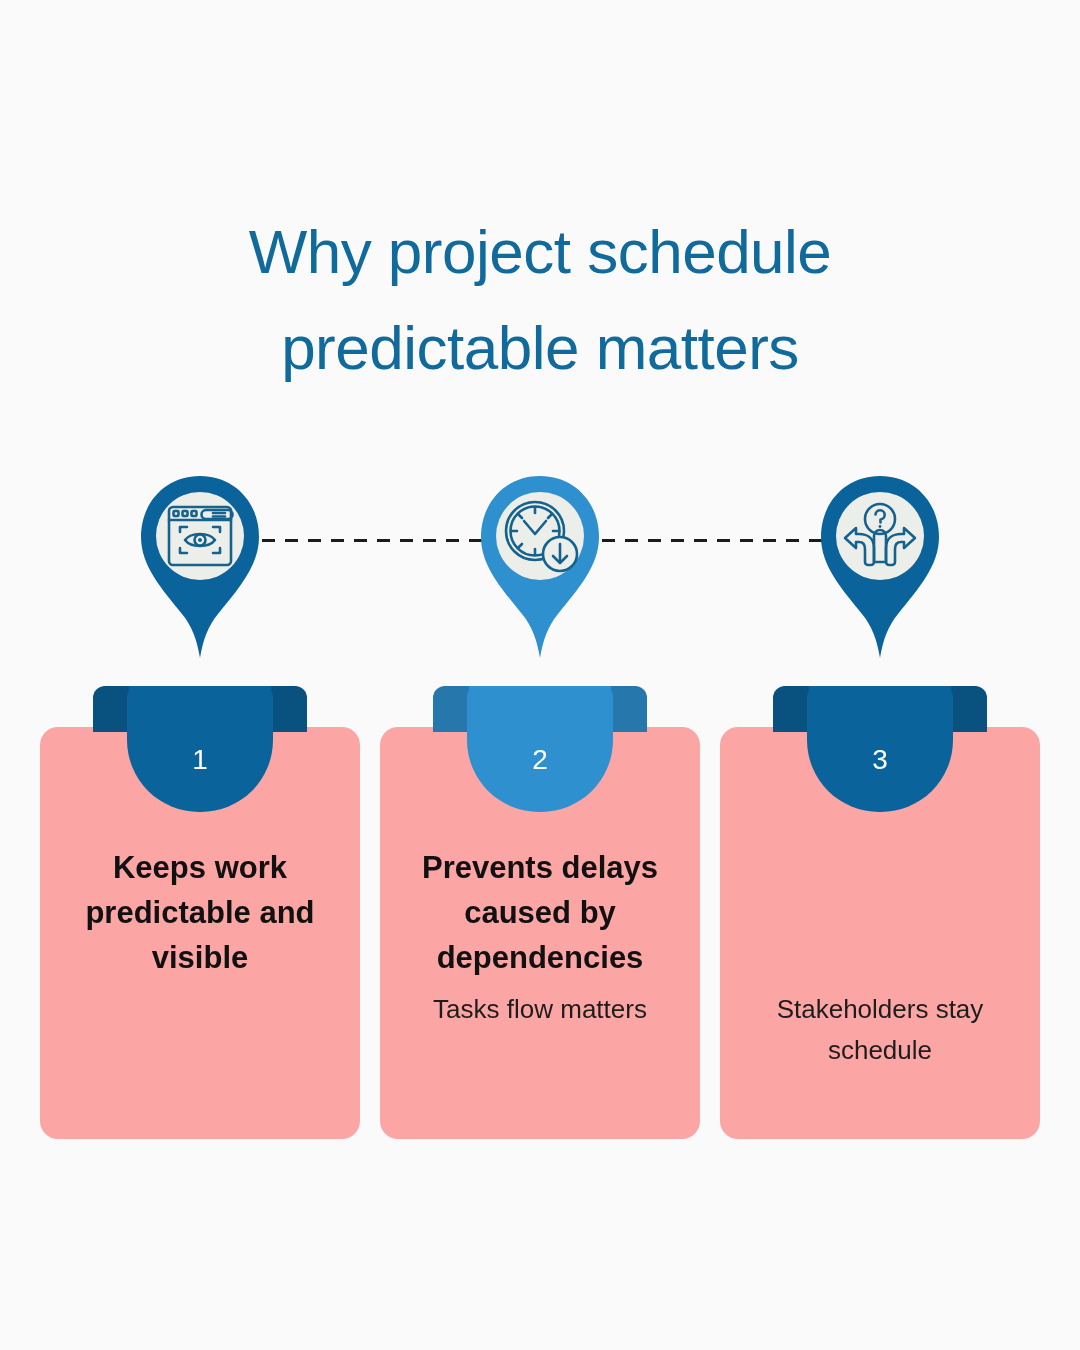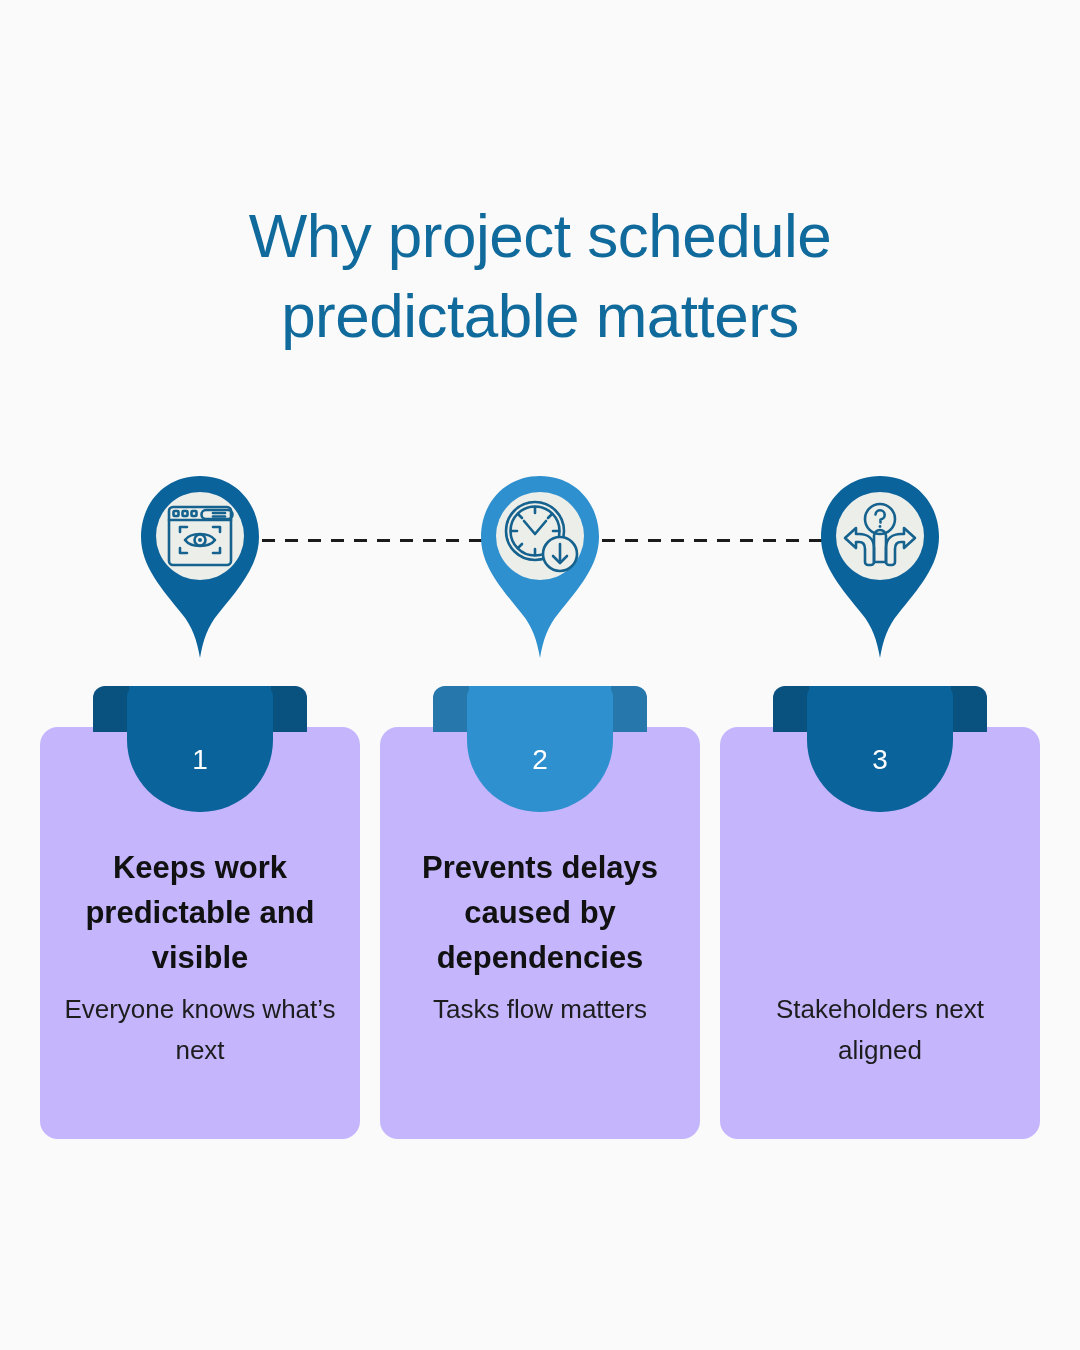--- a/index.html
+++ b/index.html
@@ -22,20 +22,21 @@
     left: 0;
     width: 1080px;
     text-align: center;
   }
   .title-line {
     font-size: 62px;
     line-height: 80px;
     font-weight: 500;
     color: #106a9c;
     letter-spacing: -0.5px;
+    margin-top: 16px;
   }
 
   
   .connector {
     position: absolute;
     top: 539px;
     height: 3px;
     background-image: repeating-linear-gradient(
       to right,
       #1b1b1b 0px, #1b1b1b 13px,
@@ -57,21 +58,21 @@
   .pin.p3 { left: 814px; }
 
   .pin svg { display: block; width: 132px; height: 186px; }
 
   
   .card {
     position: absolute;
     top: 727px;
     width: 320px;
     height: 412px;
-    background: #c4b5fd;
+    background: #fca5a5;
     border-radius: 18px;
   }
   .card.k1 { left: 40px; }
   .card.k2 { left: 380px; }
   .card.k3 { left: 720px; }
 
   
   .badge-wrap {
     position: absolute;
     top: 686px;
@@ -213,41 +214,40 @@
       <circle cx="66" cy="52.5" r="1.4" fill="#15628e" stroke="none"></circle>
       <path d="M60 88 v-14 c0 -10 -7 -14 -15 -14 h-3 v-6 l-11 10 l11 10 v-6 h3 c4 0 6 2 6 7 v13 a3 3 0 0 0 3 3 h3 a3 3 0 0 0 3 -3 Z"></path>
       <path d="M72 88 v-14 c0 -10 7 -14 15 -14 h3 v-6 l11 10 l-11 10 v-6 h-3 c-4 0 -6 2 -6 7 v13 a3 3 0 0 1 -3 3 h-3 a3 3 0 0 1 -3 -3 Z"></path>
       <path d="M60 88 h12 v-26 a6 6 0 0 0 -12 0 Z"></path>
     </g>
   </svg>
 </div>
 
 <div class="card k1">
   <div class="card-text card-heading">Keeps work predictable and visible</div>
-  <div class="card-text card-sub">Everyone knows what’s next</div>
 </div>
 <div class="badge-wrap b1">
   <div class="badge-tab" style="background:#0b639b"></div>
   <div class="badge-u" style="background:#0b639b">
     <span class="badge-num">1</span>
   </div>
 </div>
 
 <div class="card k2">
   <div class="card-text card-heading">Prevents delays caused by dependencies</div>
   <div class="card-text card-sub">Tasks flow matters</div>
 </div>
 <div class="badge-wrap b2">
   <div class="badge-tab" style="background:#2e90ce"></div>
   <div class="badge-u" style="background:#2e90ce">
     <span class="badge-num">2</span>
   </div>
 </div>
 
 <div class="card k3">
-  <div class="card-text card-sub">Stakeholders next aligned</div>
+  <div class="card-text card-sub">Stakeholders stay schedule</div>
 </div>
 <div class="badge-wrap b3">
   <div class="badge-tab" style="background:#0b639b"></div>
   <div class="badge-u" style="background:#0b639b">
     <span class="badge-num">3</span>
   </div>
 </div>
 
 </body></html>

